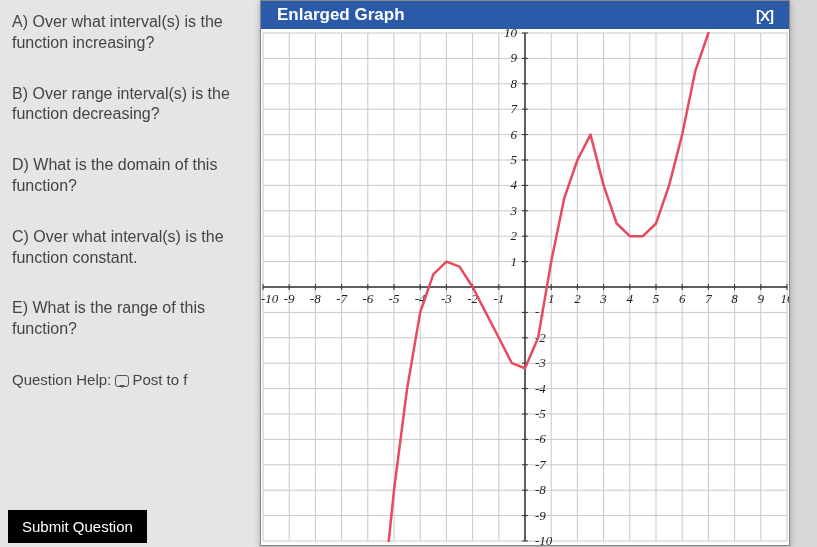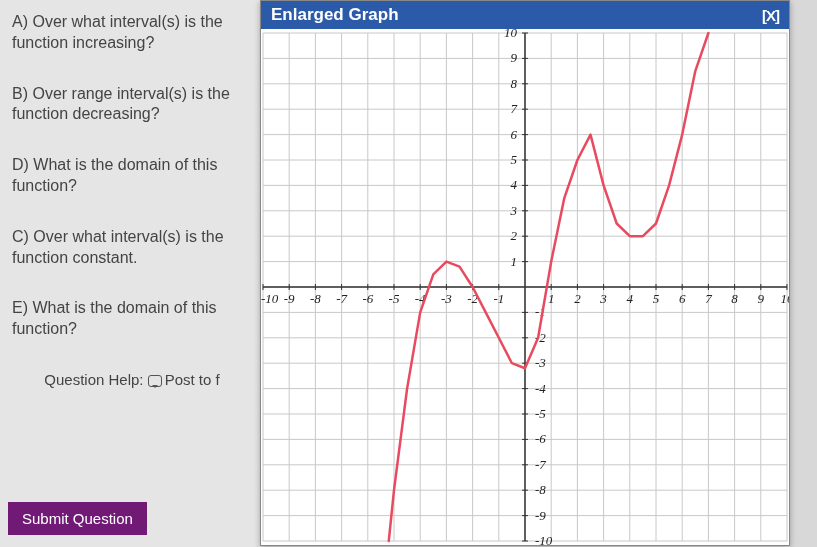--- a/index.html
+++ b/index.html
@@ -26,21 +26,20 @@
       background: #e5e5e5;
       position: relative;
     }
     .question-item {
       margin-bottom: 30px;
     }
     .question-help {
       margin-top: 22px;
       font-size: 15px;
       color: #444;
-      text-align: center;
     }
     .post-link {
       color: #444;
     }
     .chat-icon {
       display:inline-block;
       width:14px;
       height:12px;
       border:1.5px solid #555;
       border-radius:3px;
@@ -50,42 +49,42 @@
     }
     .chat-icon::after {
       content:"";
       position:absolute;
       bottom:-5px; left:3px;
       border:3px solid transparent;
       border-top-color:#555;
     }
     .submit-btn {
       position: absolute;
-      bottom: 12px;
+      bottom: 4px;
       left: 8px;
-      background: #701a75;
+      background: #000000;
       color: white;
       border: none;
       padding: 8px 14px;
       font-size: 15px;
       cursor: pointer;
     }
     .modal {
       position: absolute;
       left: 260px;
       top: 0;
       width: 530px;
       background: #fff;
       border: 1px solid #888;
       box-shadow: 0 2px 6px rgba(0,0,0,.3);
     }
     .modal-header {
       background: #2a5aa8;
       color: #fff;
-      padding: 5px 10px;
+      padding: 5px 16px;
       font-weight: bold;
       font-size: 17px;
       display: flex;
       justify-content: space-between;
       align-items: center;
       height: 28px;
     }
     .close-btn {
       color: #fff;
       cursor: pointer;
@@ -111,21 +110,21 @@
 <body>
 
 <div class="right-bg"></div>
 
 <div class="main-container">
   <div class="left-panel">
     <div class="question-item">A) Over what interval(s) is the function increasing?</div>
     <div class="question-item">B) Over range interval(s) is the function decreasing?</div>
     <div class="question-item">D) What is the domain of this function?</div>
     <div class="question-item">C) Over what interval(s) is the function constant.</div>
-    <div class="question-item">E) What is the domain of this function?</div>
+    <div class="question-item">E) What is the range of this function?</div>
     <div class="question-help">
       <span>Question Help:</span>
       <span class="post-link">
         <span class="chat-icon"></span><span>Post to f</span>
       </span>
     </div>
     <button class="submit-btn">Submit Question</button>
   </div>
 
   <div class="modal">

